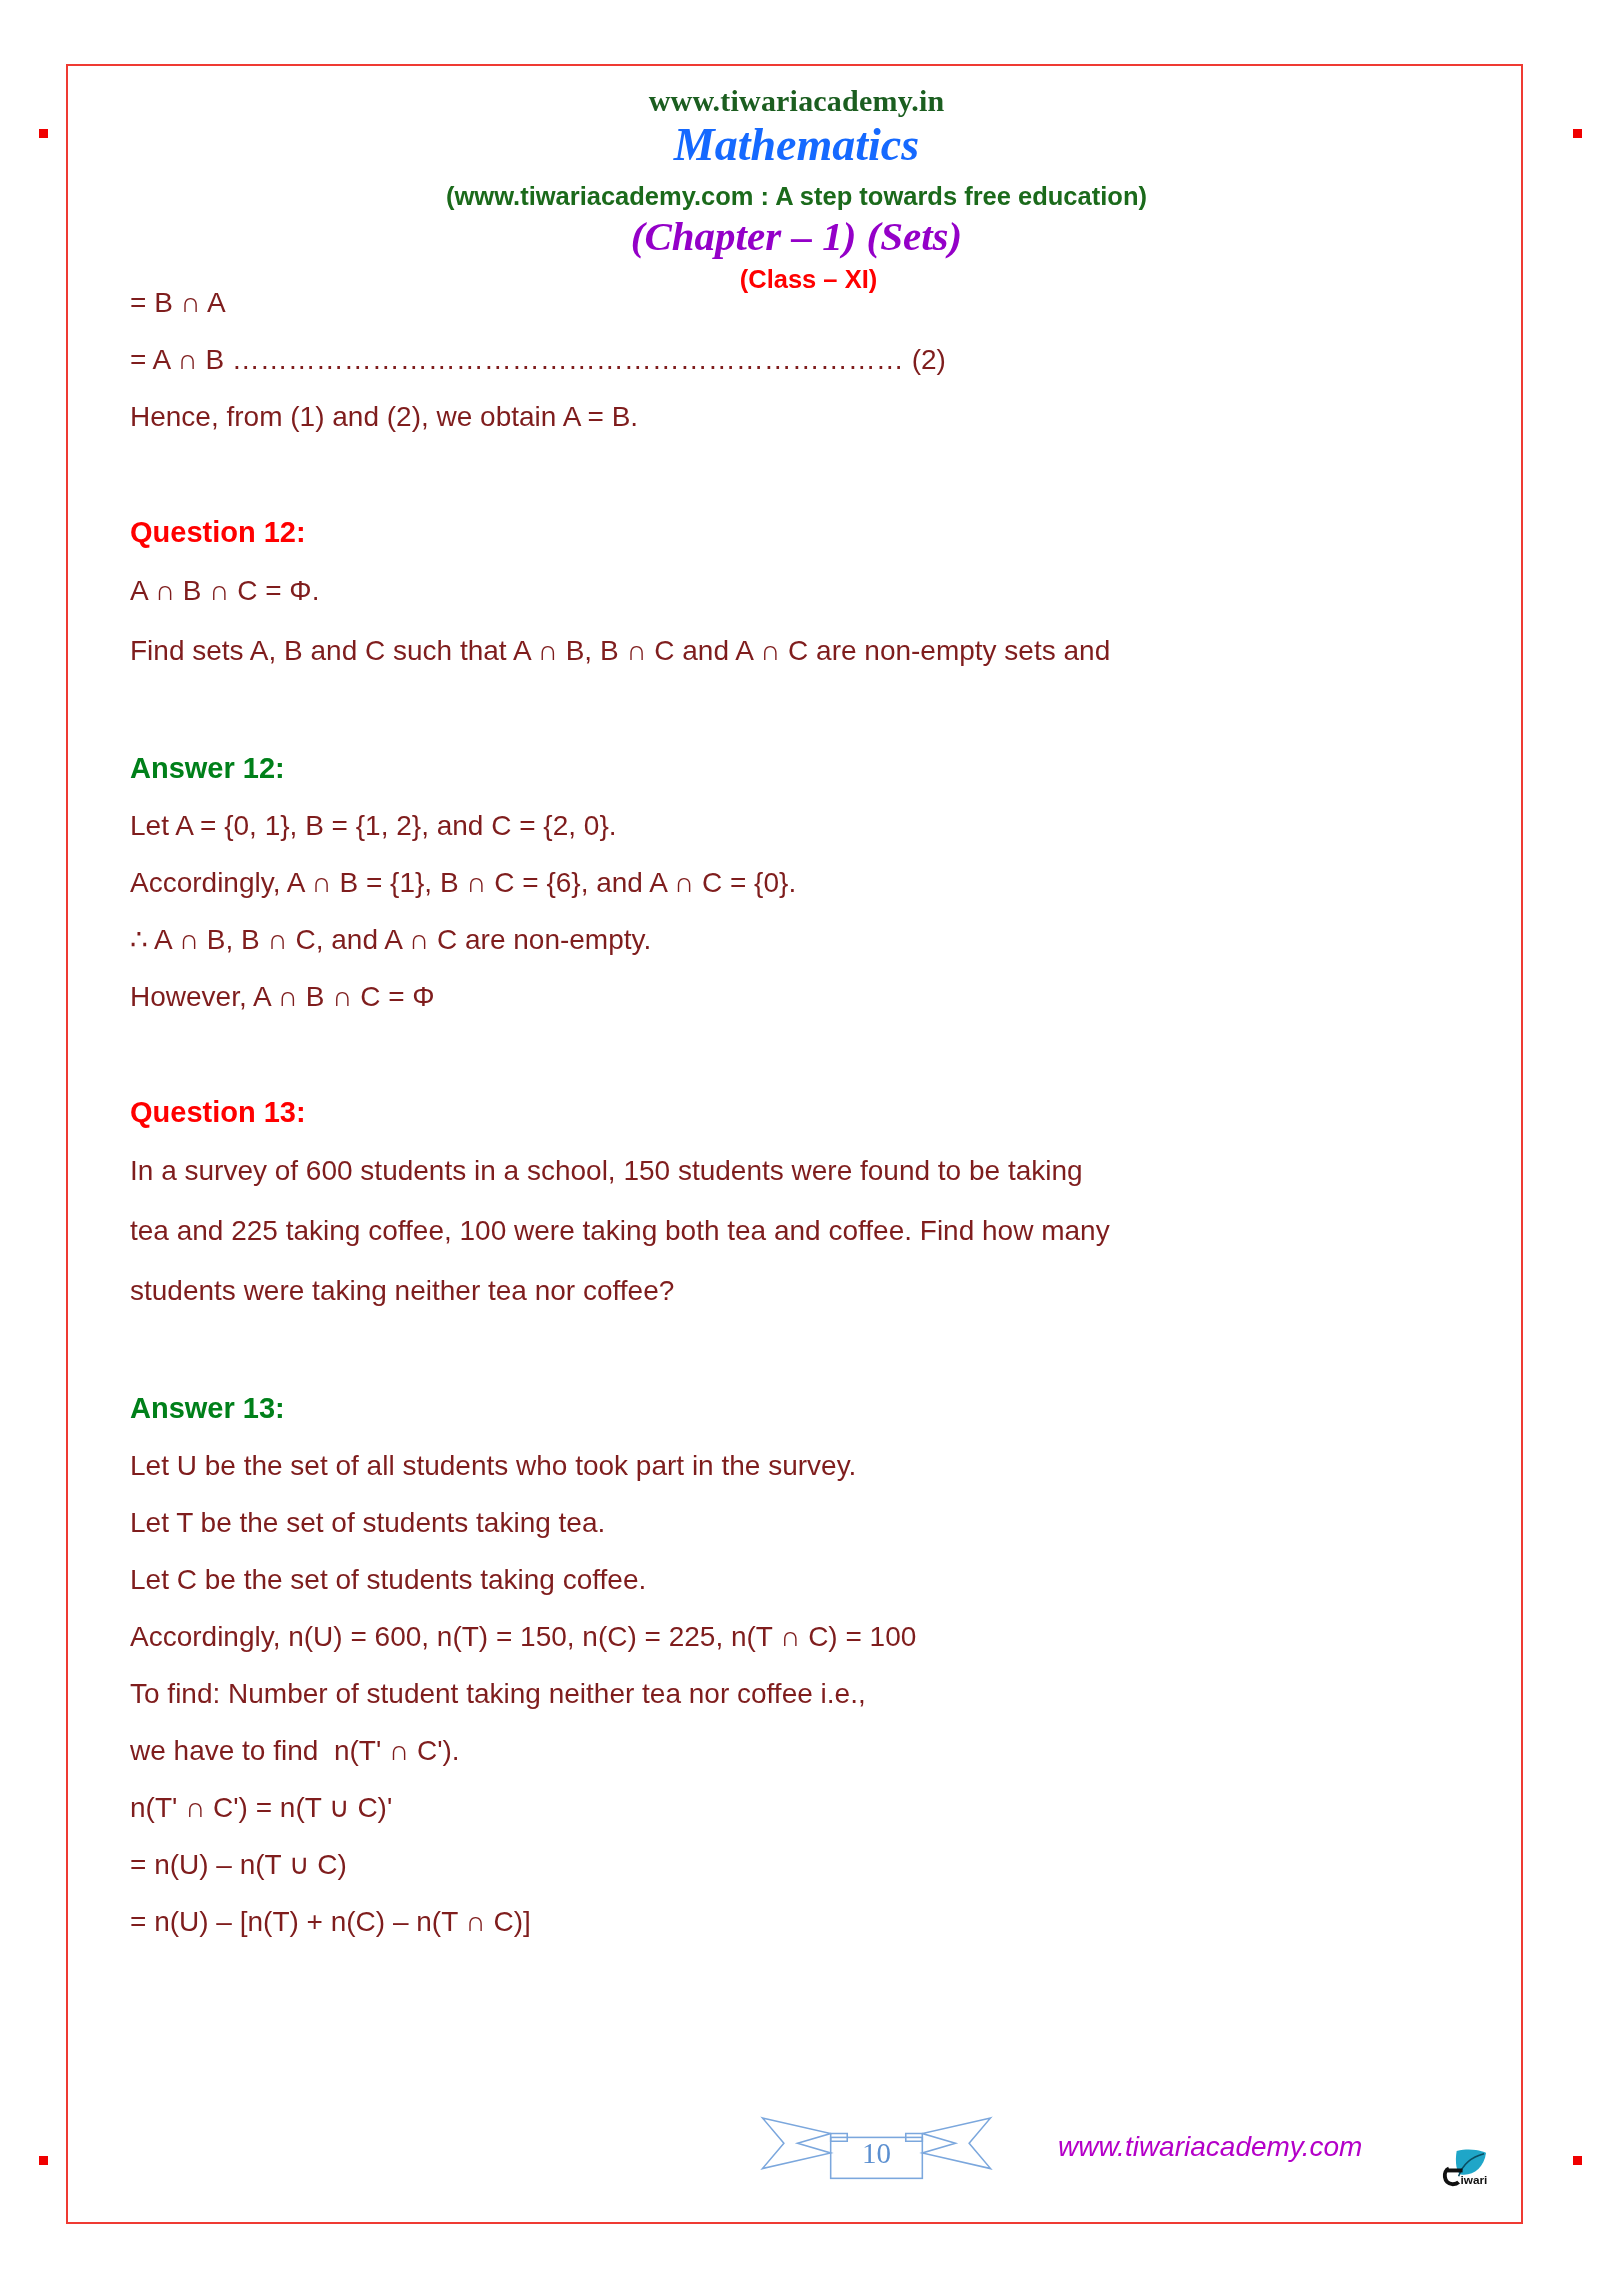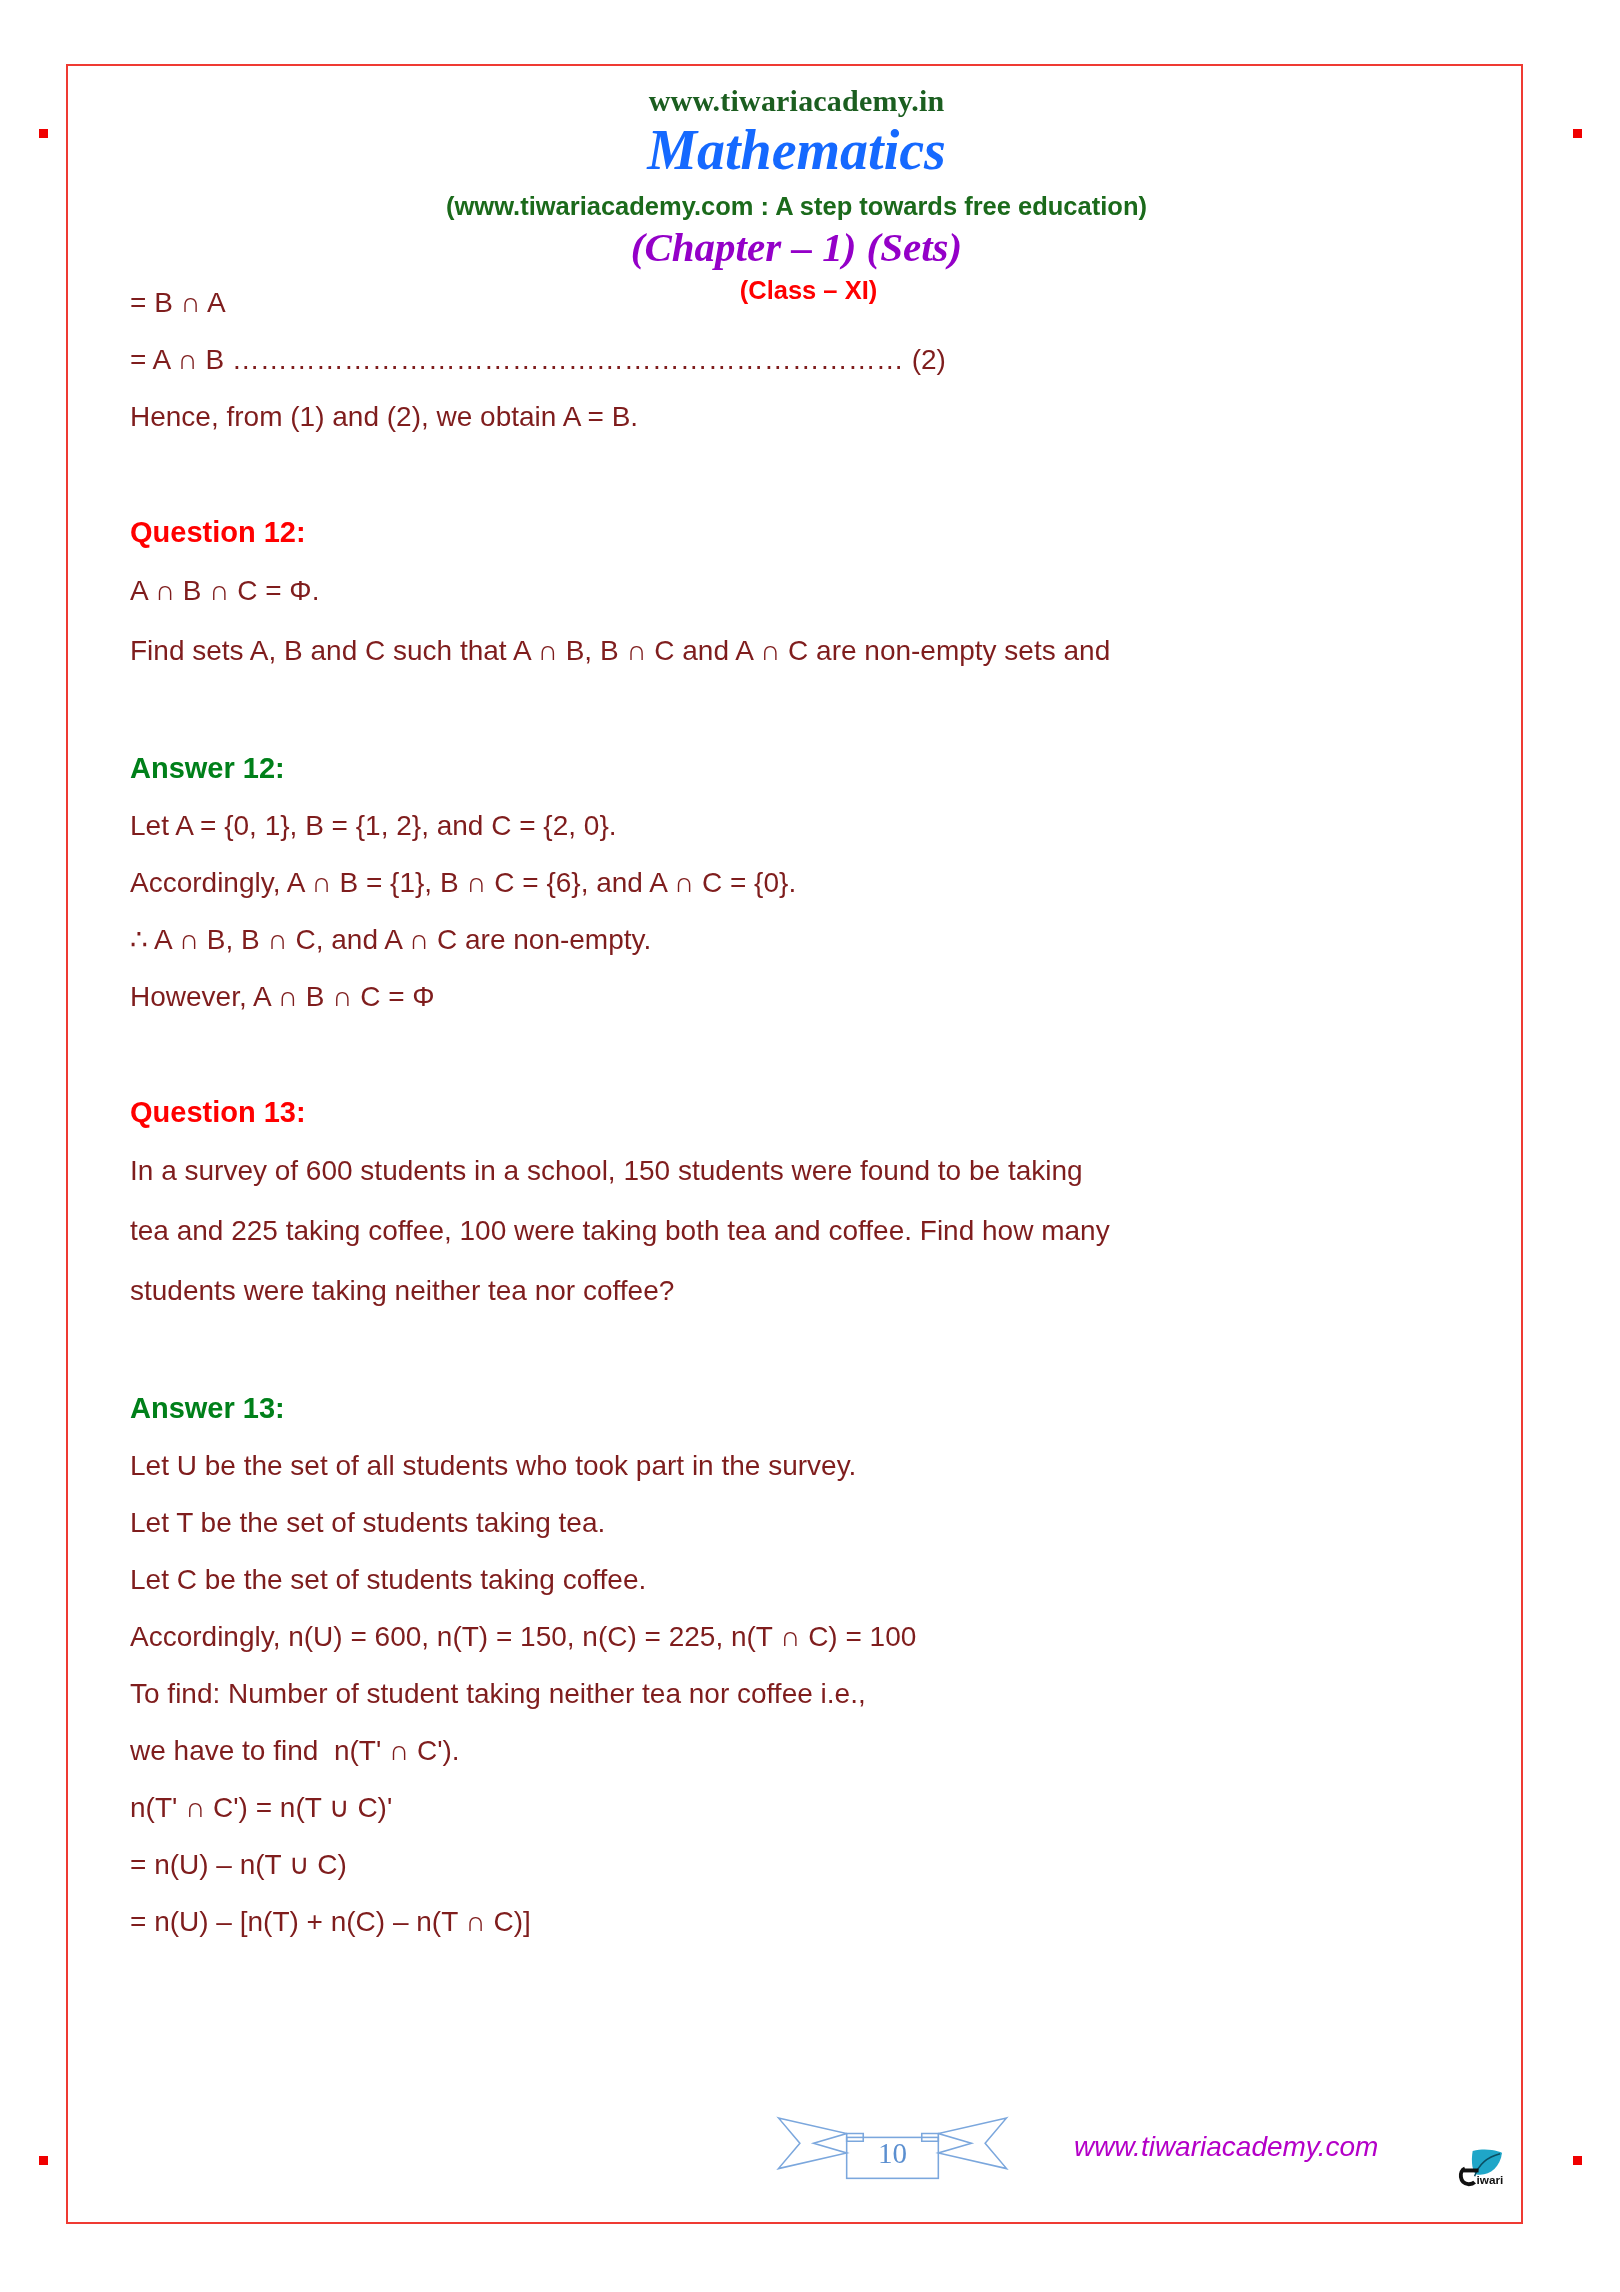--- a/index.html
+++ b/index.html
@@ -50,21 +50,21 @@
     font-weight: bold;
     font-size: 30px;
     color: #1b5e20;
     letter-spacing: 0.2px;
   }
   .hdr-subject {
     margin-top: 3.9px;
     font-family: "Liberation Serif", serif;
     font-style: italic;
     font-weight: bold;
-    font-size: 56px;
+    font-size: 46px;
     color: #1569ff;
     line-height: 1.05;
   }
   .hdr-tagline {
     margin-top: 11.8px;
     font-family: "Liberation Sans", sans-serif;
     font-weight: bold;
     font-size: 25.5px;
     color: #1b6a1b;
   }
@@ -115,21 +115,21 @@
     font-weight: bold;
     font-size: 29px;
     color: #00801a;
     line-height: 57px;
   }
   .gap-lg { height: 59px; }
 
   
   .footer {
     position: absolute;
-    left: 16px;
+    left: 0;
     bottom: 0;
     width: 1457px;
     height: 118px;
     text-decoration: underline;
   }
   .ribbon {
     position: absolute;
     left: 686px;
     top: 9.8px;
     width: 245px;

